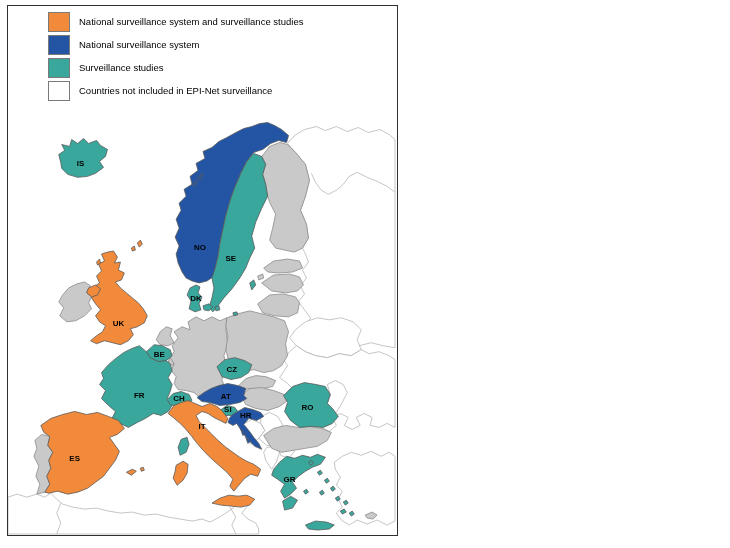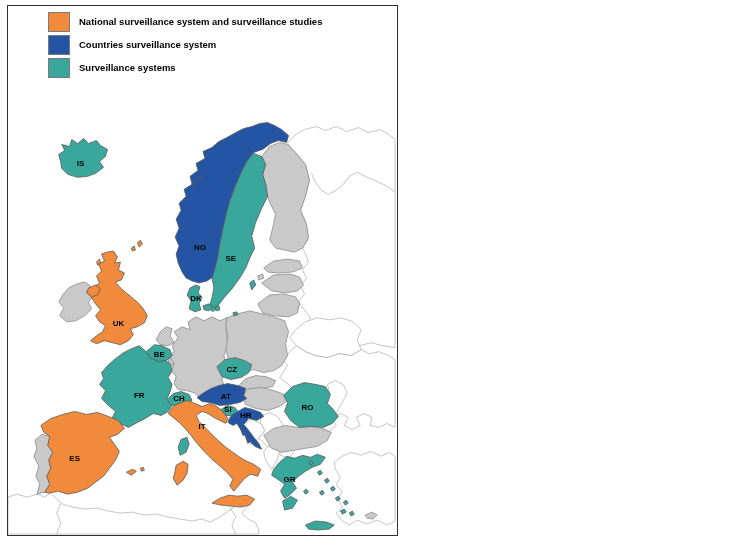--- a/index.html
+++ b/index.html
@@ -1,21 +1,21 @@
 <!DOCTYPE html>
 <html><head>
 <meta charset="utf-8">
 <style>
   html,body{margin:0;padding:0;background:#fff;}
   .canvas{position:relative;width:730px;height:548px;background:#fff;overflow:hidden;
           font-family:"Liberation Sans",sans-serif;}
   .map-frame{position:absolute;left:7px;top:5px;width:391px;height:531px;
              border:1px solid #2f2f2f;box-sizing:border-box;background:#fff;}
   .map-svg{position:absolute;left:0;top:0;width:100%;height:100%;}
-  .legend{position:absolute;left:40px;top:6px;font-weight:bold;}
+  .legend{position:absolute;left:40px;top:6px;}
   .legend-row{display:flex;align-items:center;margin-bottom:3px;height:20px;}
   .swatch{width:22px;height:20px;border:1px solid #7a7a7a;box-sizing:border-box;flex:0 0 auto;}
   .legend-label{margin-left:9px;font-size:9.5px;color:#000;white-space:nowrap;line-height:20px;}
   .country{stroke-linejoin:round;}
   .country-label{font-family:"Liberation Sans",sans-serif;font-weight:700;font-size:8px;fill:#000;}
 </style>
 </head>
 <body>
 
 <div class="canvas">
@@ -115,21 +115,25 @@
           <text x="290" y="483" text-anchor="middle" class="country-label">GR</text>
         </g>
     </svg>
     <div class="legend" id="legend">
         <div class="legend-row">
           <div class="swatch" style="background: rgb(242, 138, 60);"></div>
           <span class="legend-label">National surveillance system and surveillance studies</span>
         </div>
         <div class="legend-row">
           <div class="swatch" style="background: rgb(35, 85, 164);"></div>
-          <span class="legend-label">Countries surveillance system</span>
+          <span class="legend-label">National surveillance system</span>
         </div>
         <div class="legend-row">
           <div class="swatch" style="background: rgb(58, 167, 156);"></div>
-          <span class="legend-label">Surveillance systems</span>
+          <span class="legend-label">Surveillance studies</span>
+        </div>
+        <div class="legend-row">
+          <div class="swatch" style="background: rgb(255, 255, 255);"></div>
+          <span class="legend-label">Countries not included in EPI-Net surveillance</span>
         </div>
       </div>
   </div>
 </div>
 
 </body></html>

